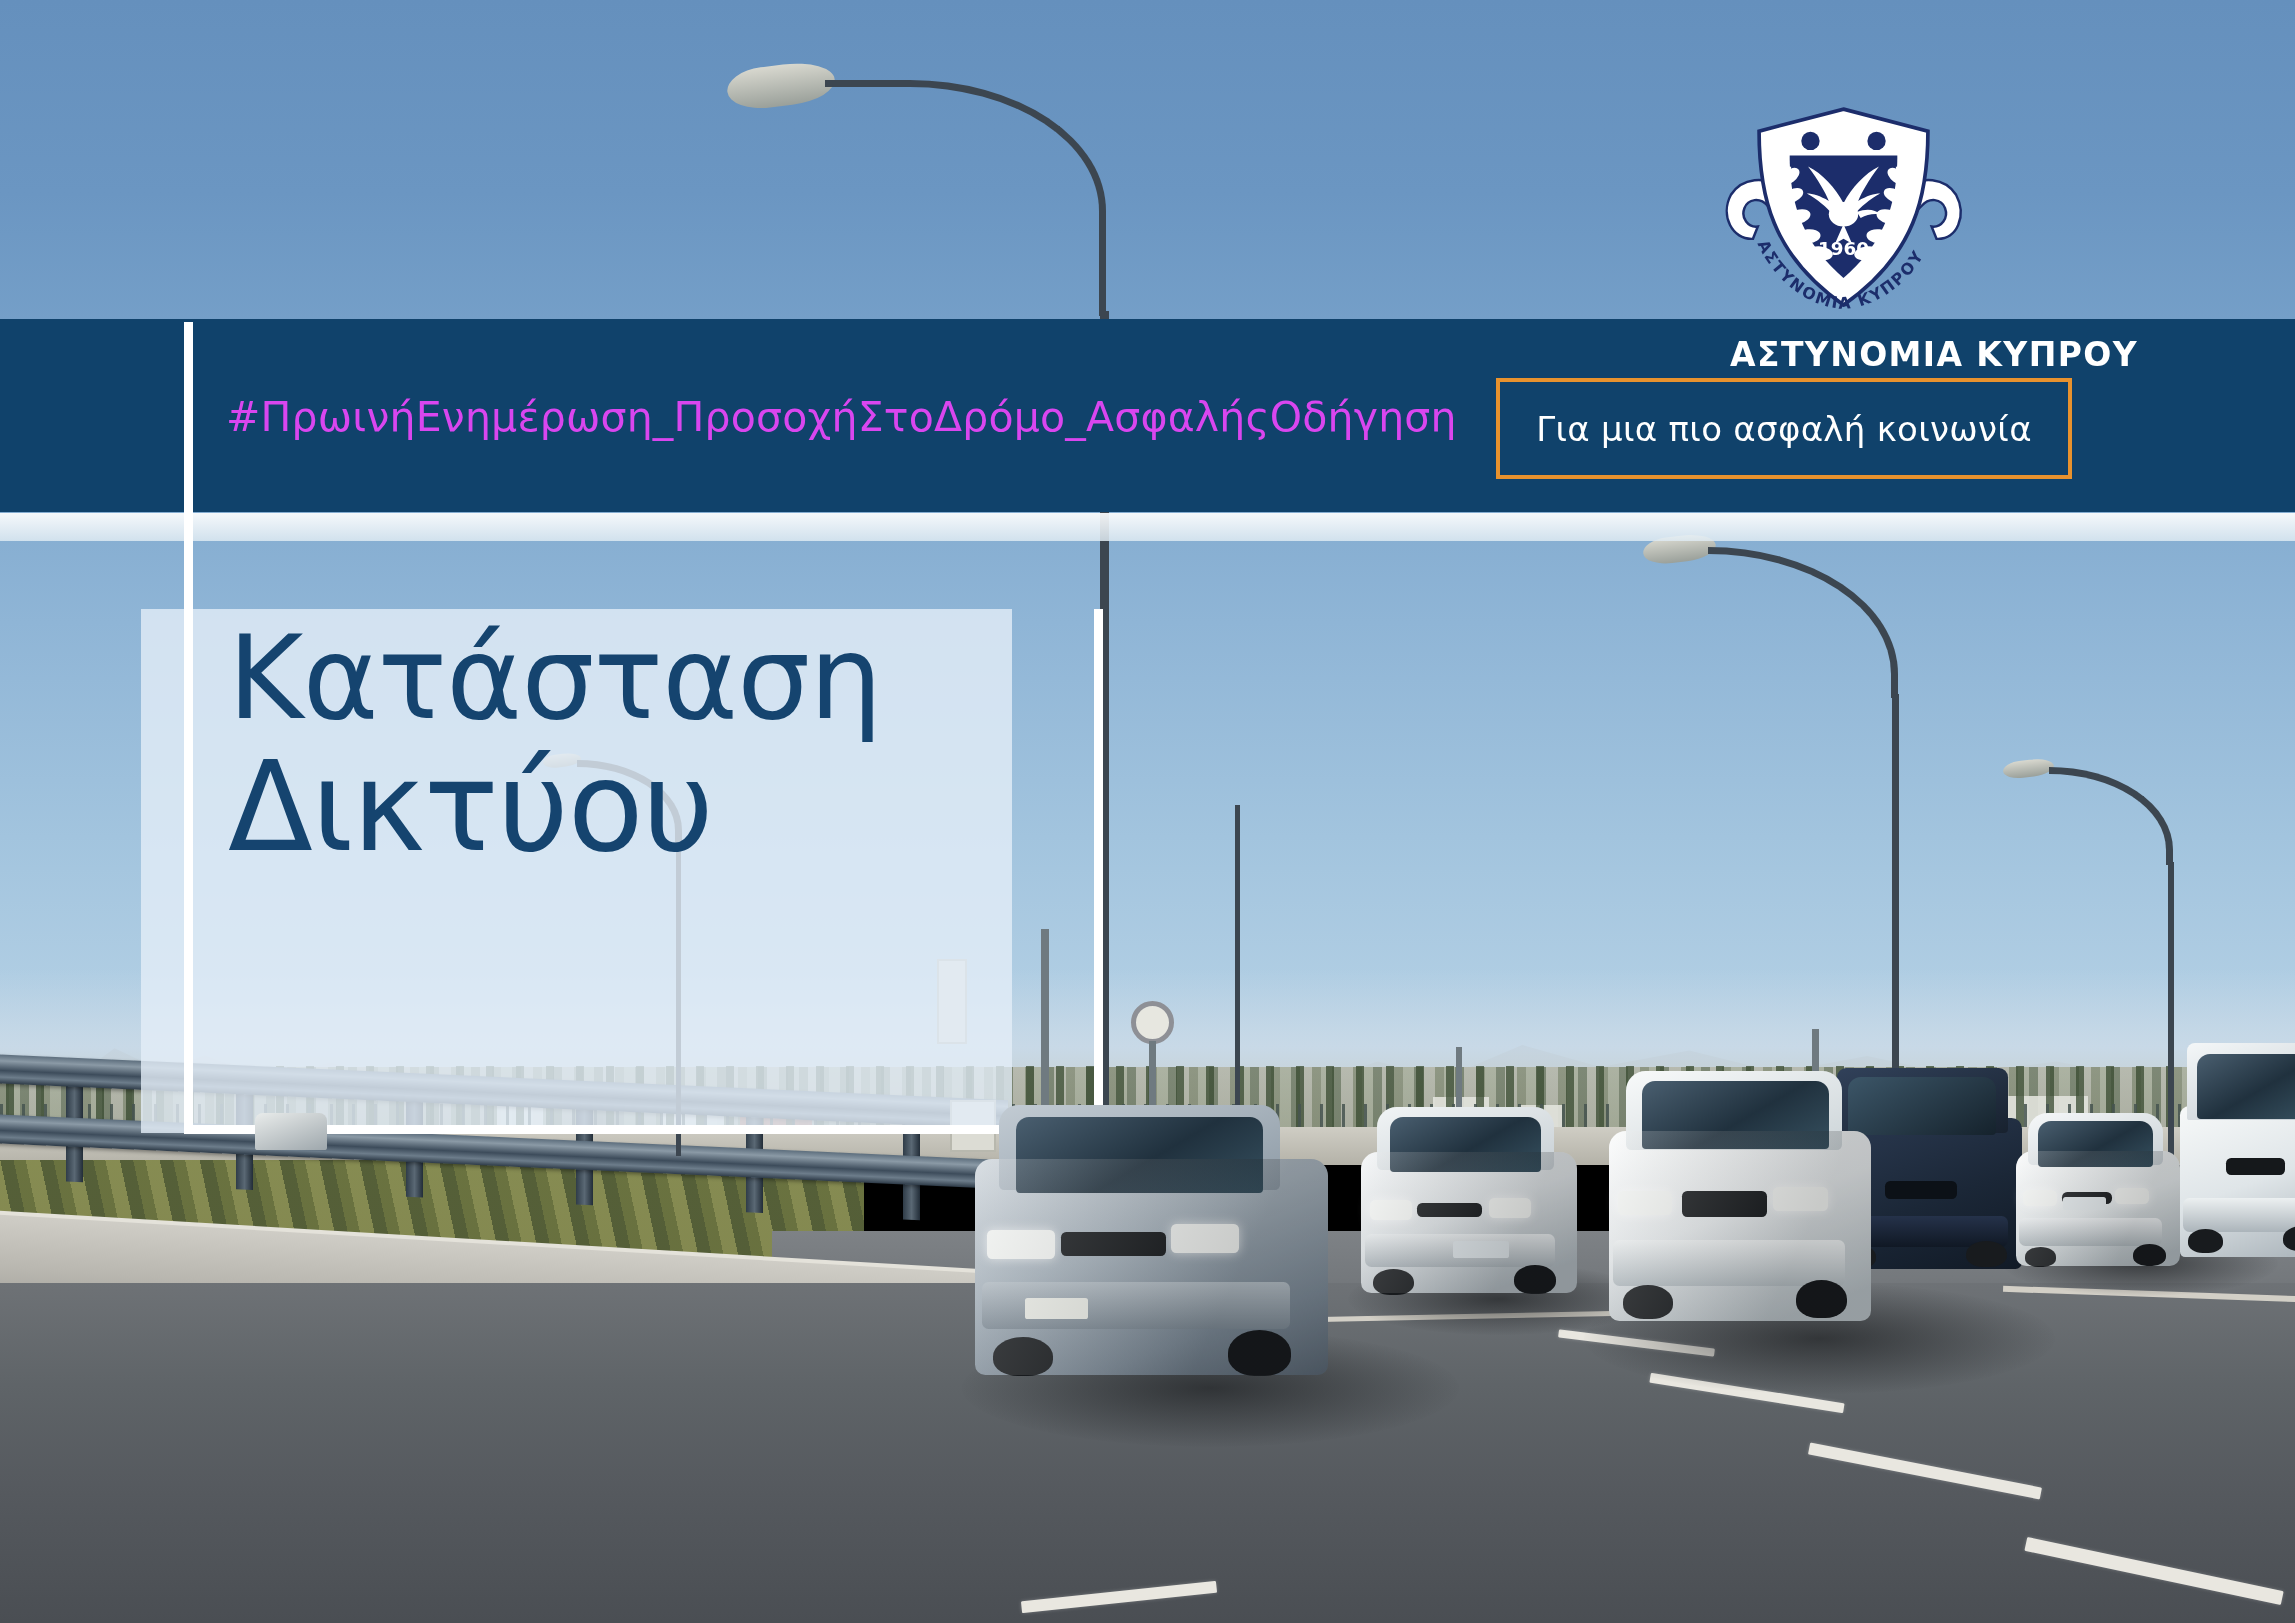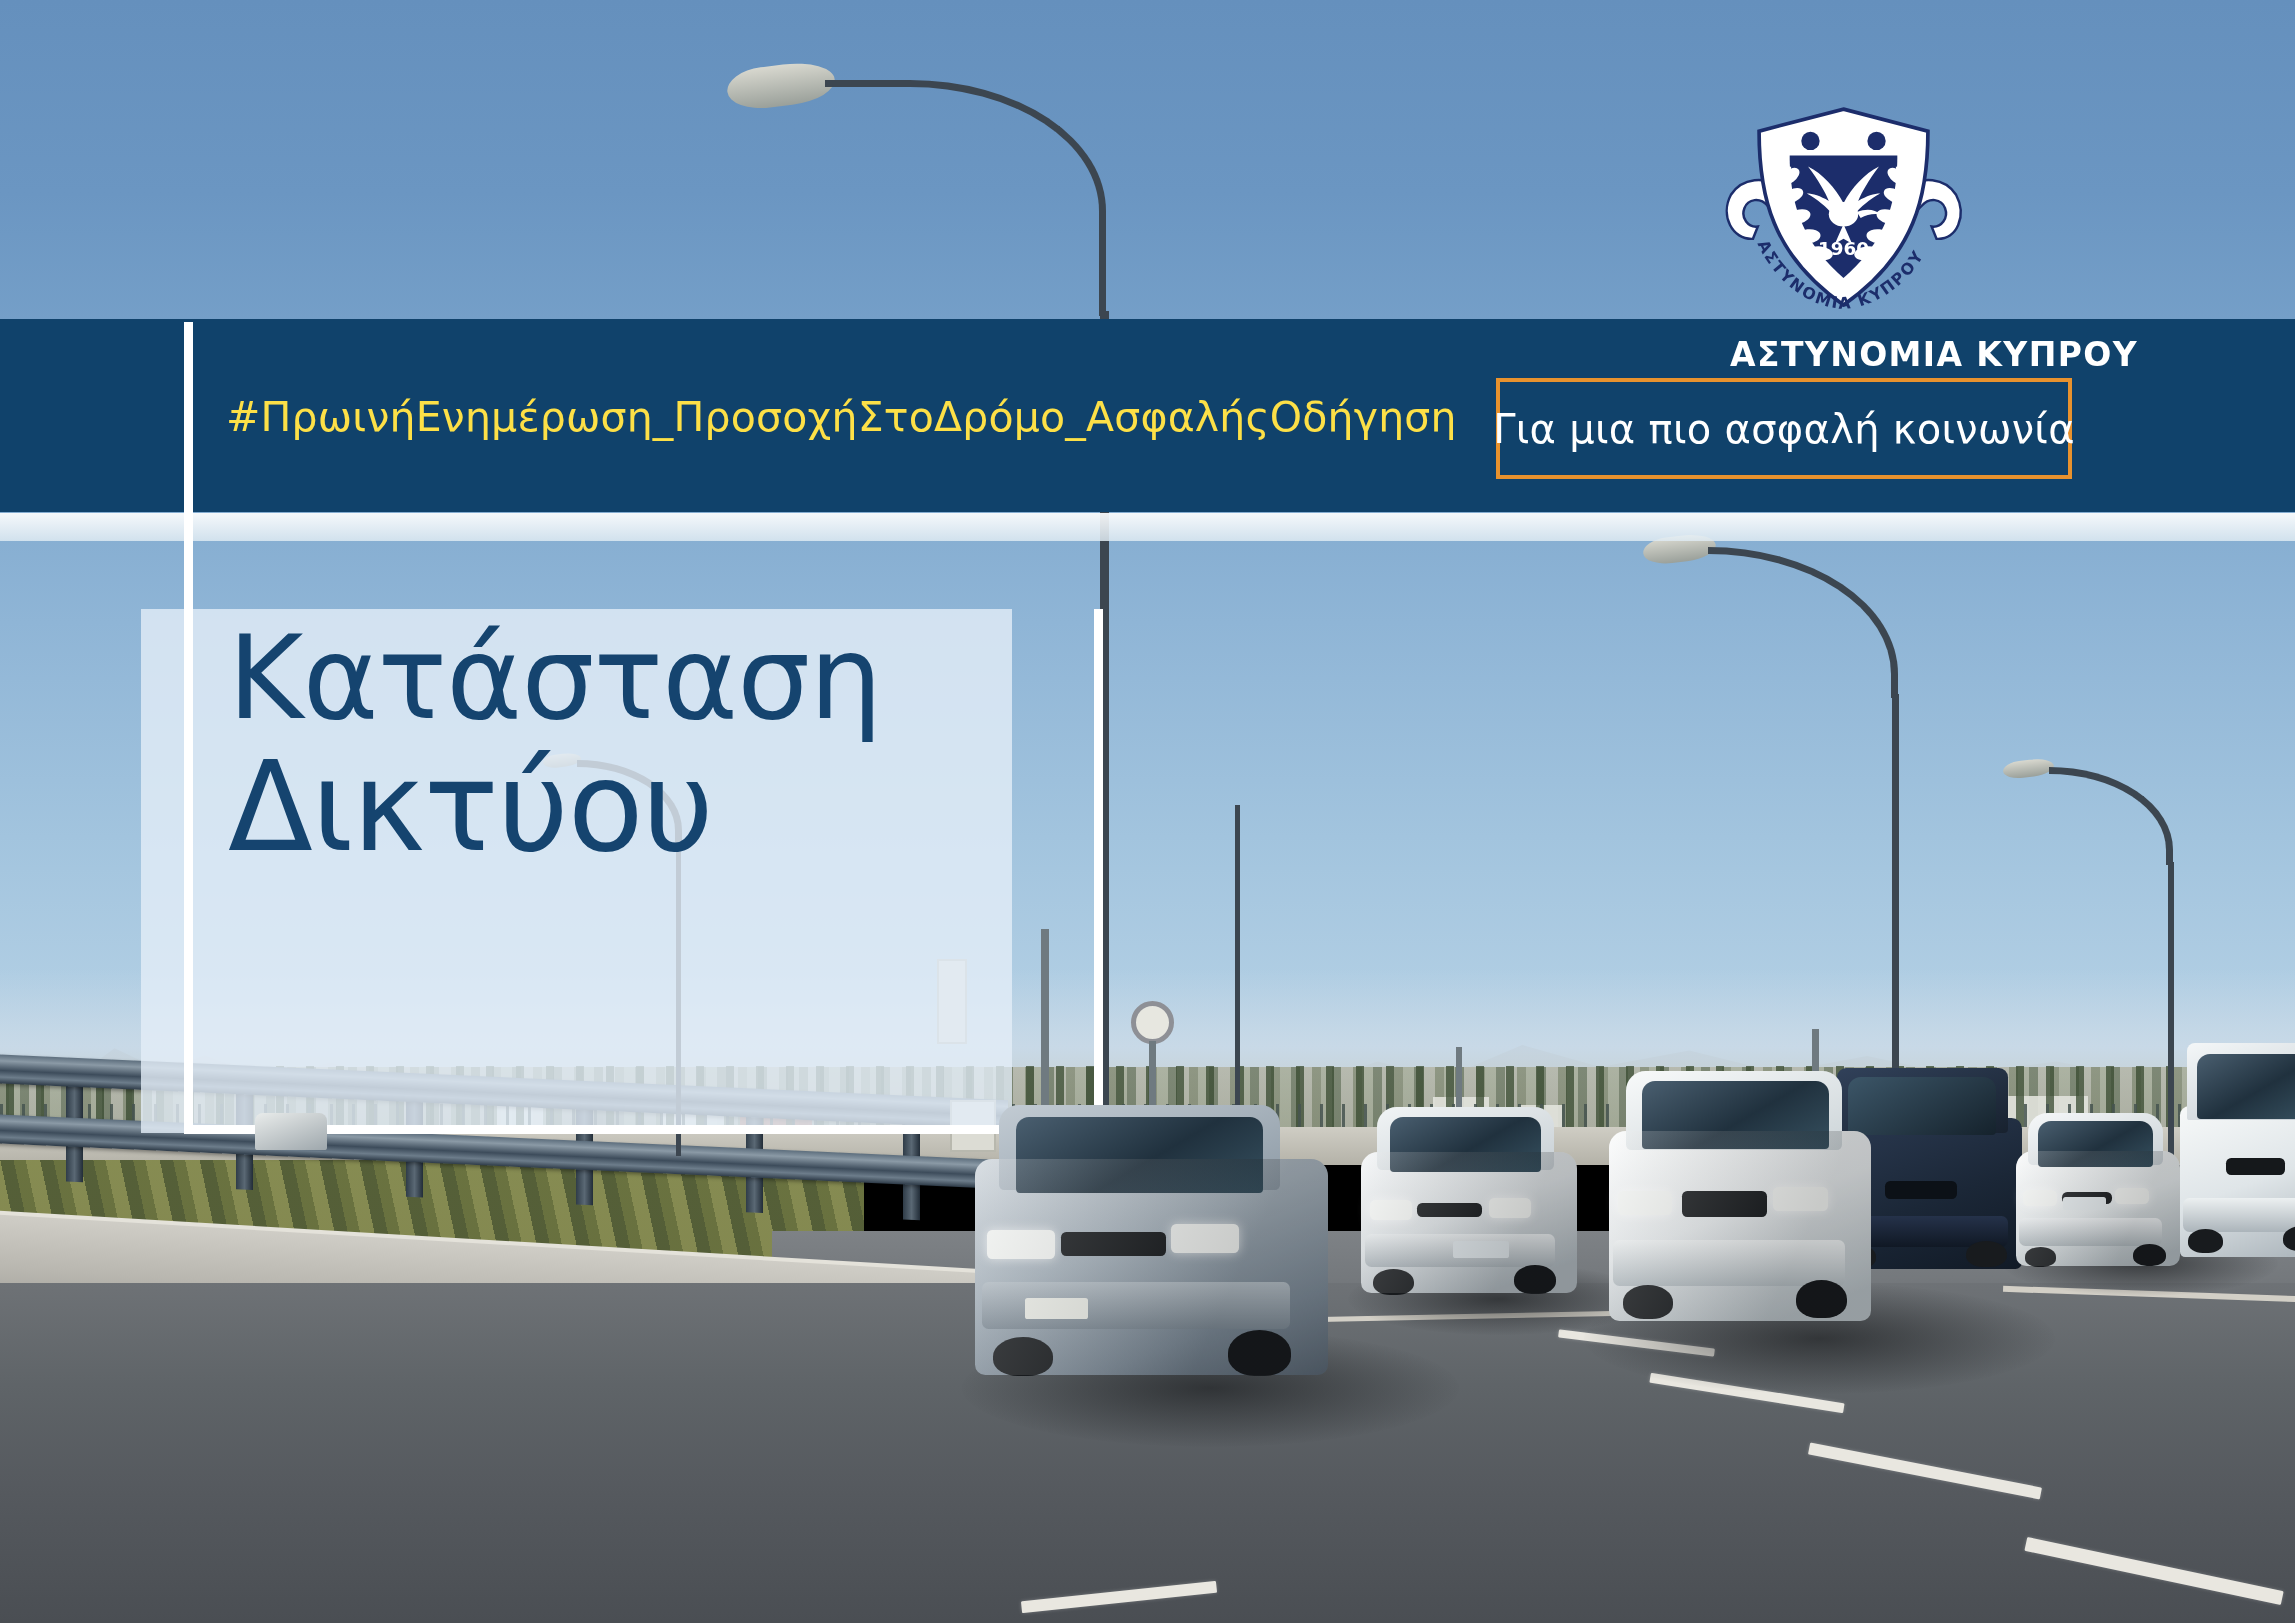--- a/index.html
+++ b/index.html
@@ -187,40 +187,40 @@
     position:absolute;left:184px;top:1125px;width:919px;height:8.5px;
     background:#ffffff;
   }
   .titlebox{
     position:absolute;left:141px;top:609px;width:871px;height:524px;
     background:rgba(228,238,247,.80);
   }
 
   .hashtag{
     position:absolute;left:226px;top:393px;
-    color:#fde047;font-size:41px;letter-spacing:0.2px;
+    color:#d946ef;font-size:41px;letter-spacing:0.2px;
     font-family:"DejaVu Sans", sans-serif;
     white-space:nowrap;
     text-align:right;
   }
 
   .brand{
     position:absolute;right:157px;top:335px;width:589px;text-align:right;
   }
   .brand .name{
     color:#ffffff;font-size:33px;font-weight:bold;letter-spacing:1.4px;
     margin:0 0 5.2px 0;white-space:nowrap;
   }
   .brandbox{
     position:absolute;left:1496px;top:378px;width:576px;height:101px;
     border:4.6px solid #e8922e;
     display:flex;align-items:center;justify-content:center;
   }
   .brandbox .slogan{
-    color:#ffffff;font-size:40px;white-space:nowrap;letter-spacing:0.3px;
+    color:#ffffff;font-size:34px;white-space:nowrap;letter-spacing:0.3px;
   }
 
   .title{
     position:absolute;left:228px;top:621px;width:825px;
     color:#15446f;line-height:1.0;
   }
   .title .l1{font-size:115px;font-weight:400;letter-spacing:-0.7px;display:block;}
   .title .l2{font-size:124px;font-weight:bold;letter-spacing:-1.3px;display:block;margin-top:14.4px;}
   .title .l3{font-size:124px;font-weight:normal;letter-spacing:-1.3px;display:block;margin-top:9.2px;}
 

